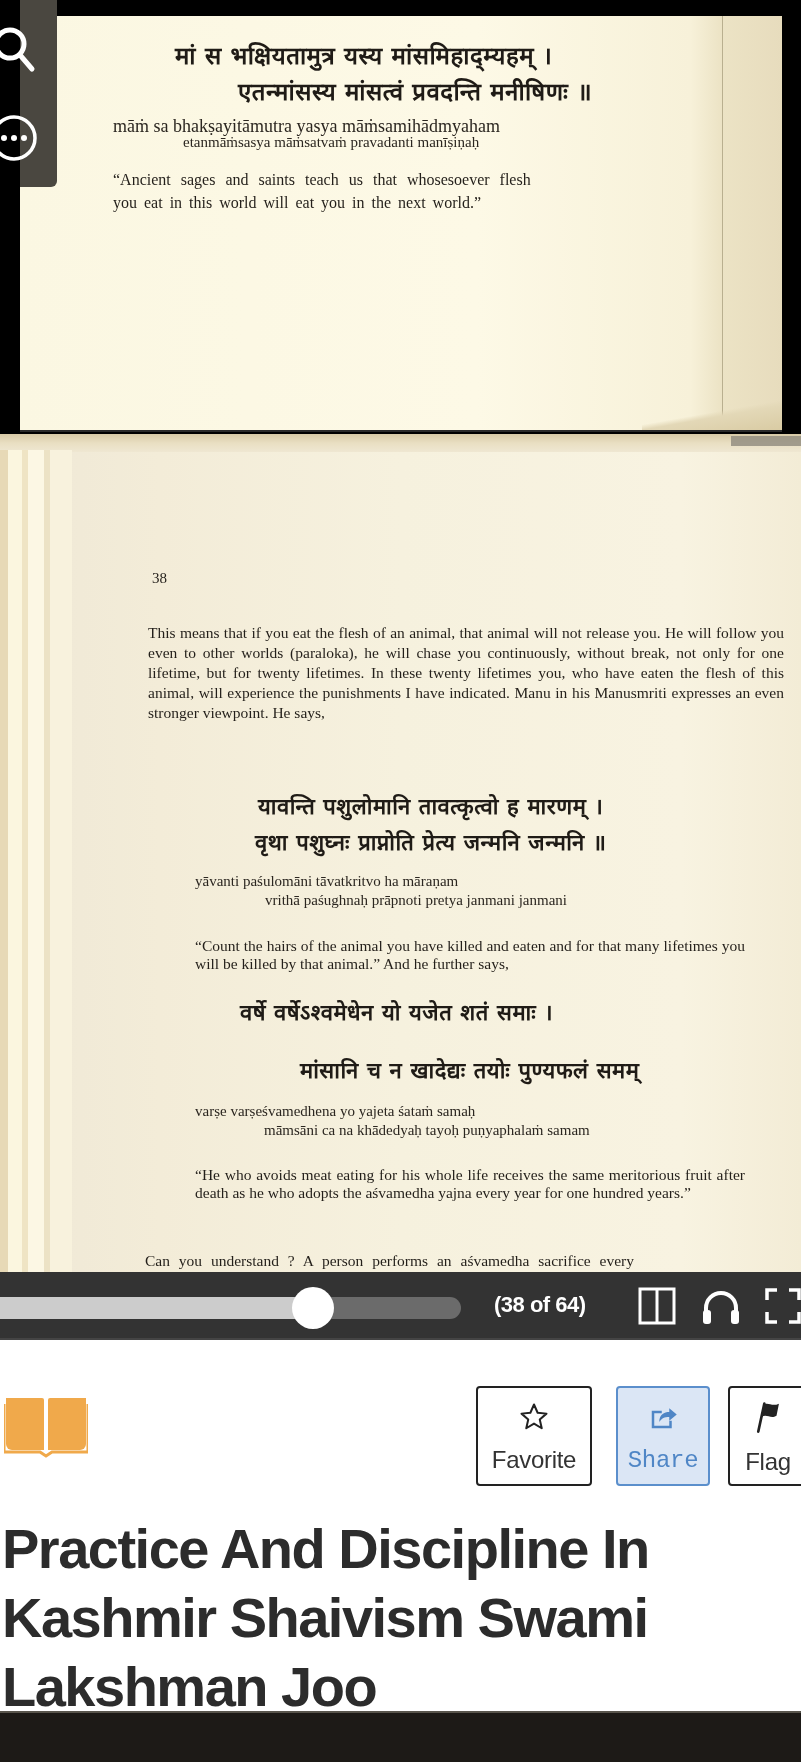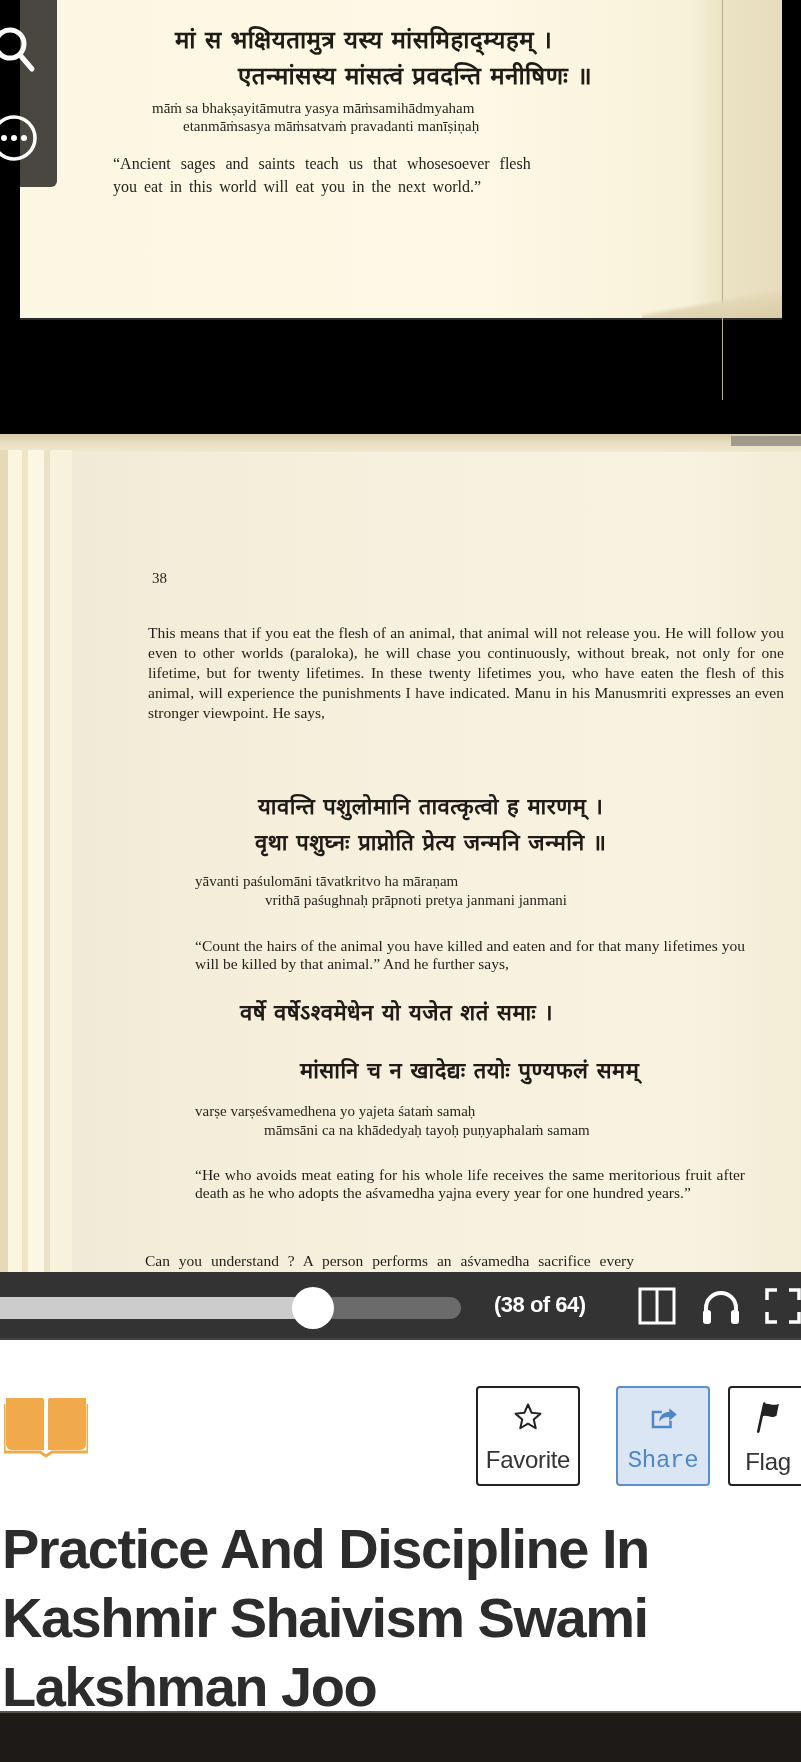--- a/index.html
+++ b/index.html
@@ -4,35 +4,35 @@
 <style>
   * { box-sizing: border-box; margin: 0; padding: 0; }
   html, body { width: 801px; height: 1762px; background: #ffffff; overflow: hidden; }
   body { position: relative; font-family: "Liberation Sans", sans-serif; }
 
   
   .viewer { position: absolute; left: 0; top: 0; width: 801px; height: 1275px; background: #000; overflow: hidden; }
 
   
   .page-top {
-    position: absolute; left: 20px; top: 0; width: 762px; height: 320px;
+    position: absolute; left: 20px; top: 16px; width: 762px; height: 416px;
     background: linear-gradient(90deg, #fbf7e2 0%, #fdf9e6 60%, #f7f1d9 88%, #ece3c5 92%, #e7dcbd 100%);
     border-bottom: 2px solid #2a2a2a;
   }
   .page-top .edge-line { position: absolute; left: 702px; top: 0; width: 1px; height: 400px; background: #b9af8f; }
   .page-top .fold { position: absolute; right: 0; bottom: 0; width: 140px; height: 30px;
     background: linear-gradient(170deg, transparent 45%, #e3d8b7 55%, #d9cba3 100%); }
 
   .verse-dev { font-family: "DejaVu Serif", serif; color: #1f1b16; font-weight: bold; letter-spacing: 0.5px; }
   .translit { font-family: "Liberation Serif", serif; color: #2b2620; }
   .body-text { font-family: "Liberation Serif", serif; color: #231f1a; }
 
   .pt-dev1 { position: absolute; left: 155px; top: 22px; font-size: 24px; }
   .pt-dev2 { position: absolute; left: 218px; top: 58px; font-size: 24px; }
-  .pt-tr1 { position: absolute; left: 93px; top: 100px; font-size: 15px; margin-left: 39px; }
+  .pt-tr1 { position: absolute; left: 93px; top: 100px; font-size: 18px; }
   .pt-tr2 { position: absolute; left: 163px; top: 118px; font-size: 15px; }
   .pt-q1 { position: absolute; left: 93px; top: 155px; font-size: 16px; word-spacing: 6px; }
   .pt-q2 { position: absolute; left: 93px; top: 178px; font-size: 16px; word-spacing: 3px; }
 
   
   .side-toolbar {
     position: absolute; left: 0; top: 0; width: 57px; height: 187px;
     background: #4a4740; border-radius: 0 0 6px 0;
   }
   .side-toolbar .black-strip { position: absolute; left: 0; top: 0; width: 20px; height: 187px; background: #000; }
@@ -85,21 +85,21 @@
   .ctrl-fullscreen { left: 762px; }
 
   
   .book-icon { position: absolute; left: 4px; top: 1394px; width: 84px; height: 64px; }
   .action-btn {
     position: absolute; top: 1386px; height: 100px; border: 2px solid #222; border-radius: 4px;
     background: #fff; display: flex; flex-direction: column; align-items: center; justify-content: center;
     cursor: pointer; color: #333; font-size: 24px; padding-top: 4px;
   }
   .action-btn .lbl { margin-top: 8px; letter-spacing: -0.3px; }
-  .btn-fav { left: 476px; width: 104px; }
+  .btn-fav { left: 476px; width: 116px; }
   .btn-share { left: 616px; width: 94px; border-color: #5b8fcc; background: #dbe6f5; color: #4f86c6; font-family: Liberation Mono, monospace; }
   .btn-flag { left: 728px; width: 80px; }
 
   
   .item-title {
     position: absolute; left: 2px; top: 1514px; width: 790px;
     font-family: "Liberation Sans", sans-serif; font-size: 56px; line-height: 69px;
     color: #2c2c2c; letter-spacing: -1.5px;
   }
 

